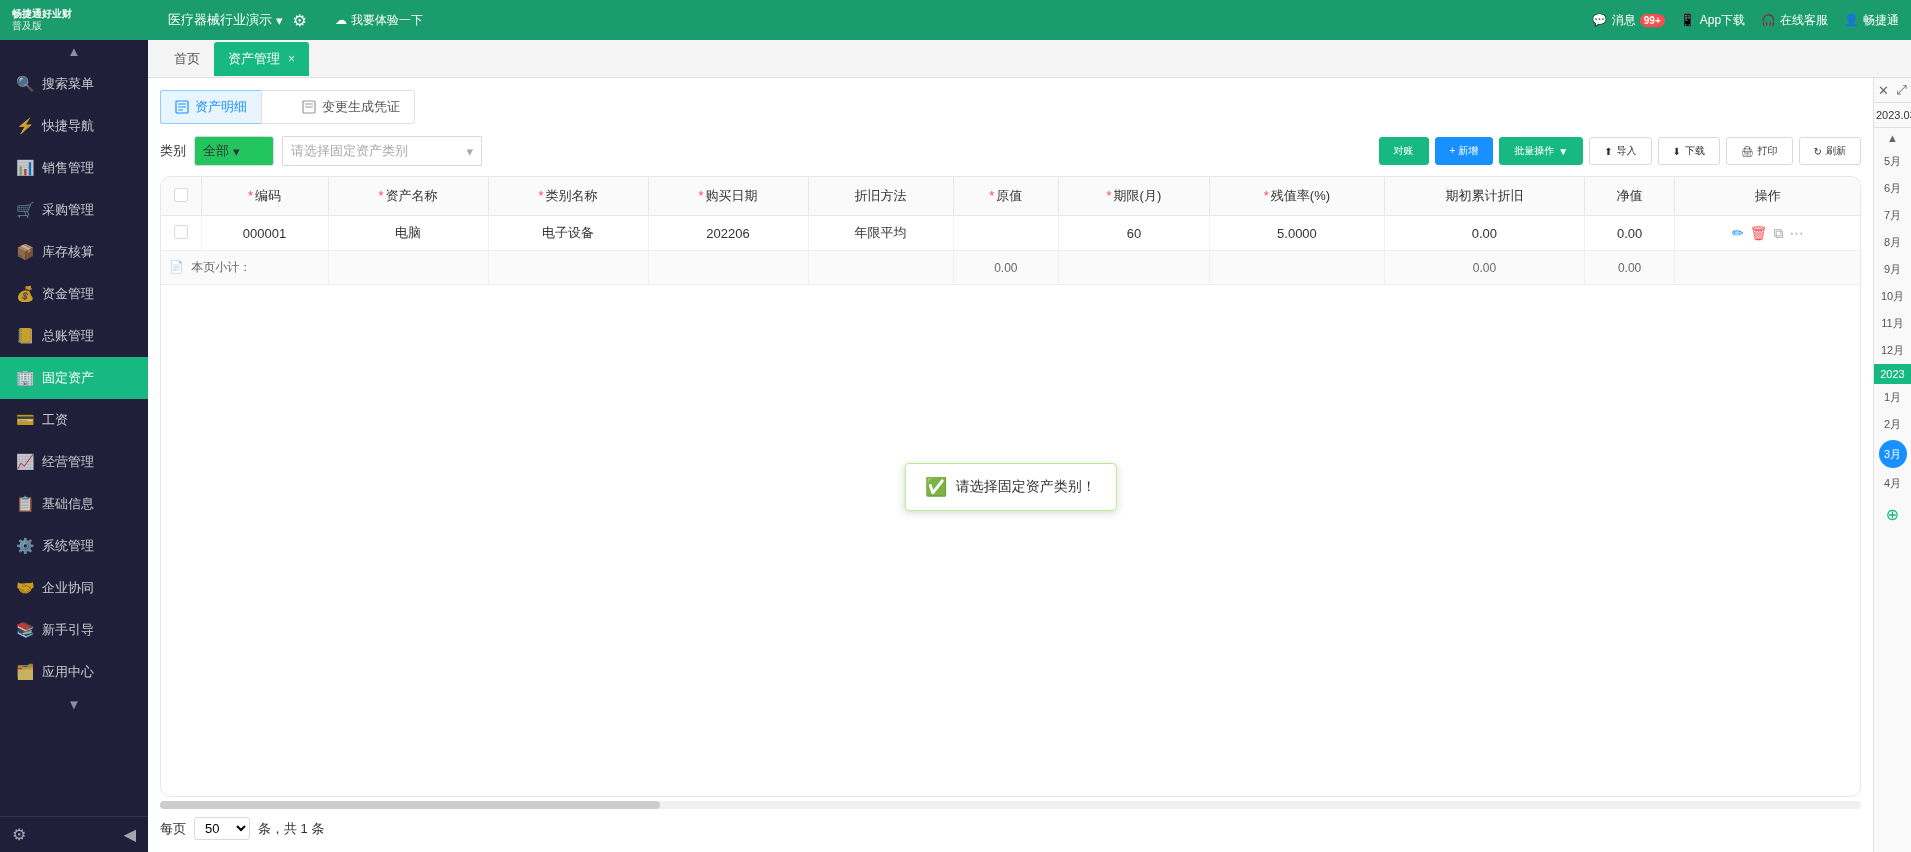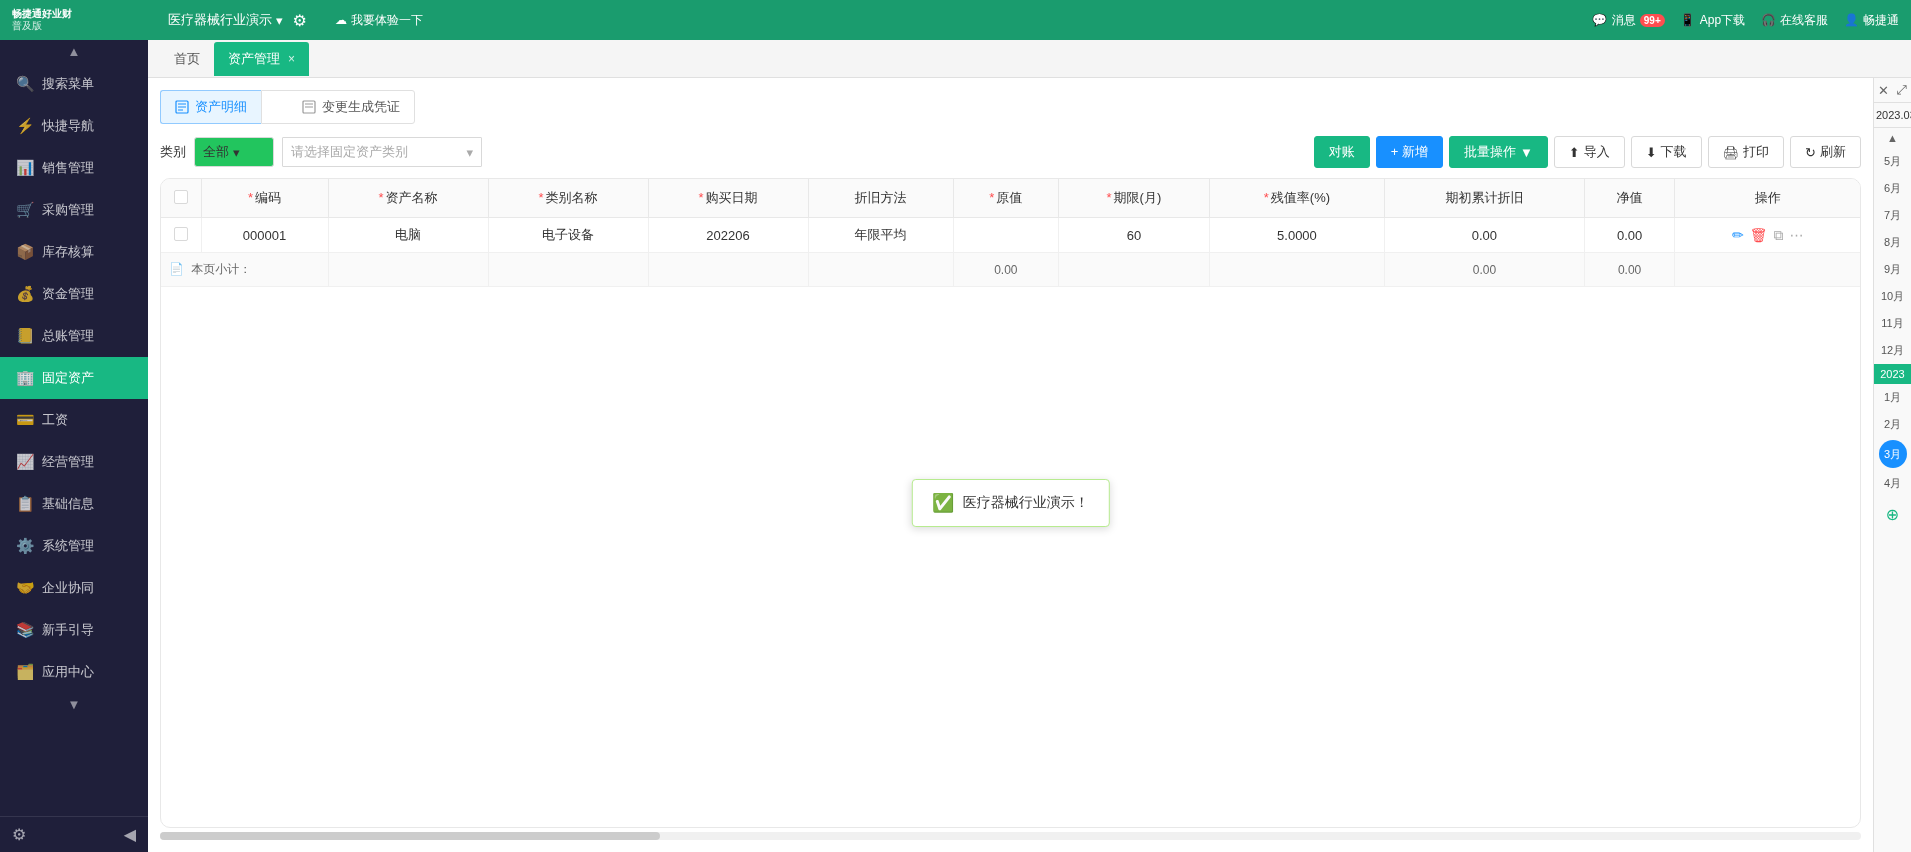--- a/index.html
+++ b/index.html
@@ -224,21 +224,21 @@
       display: flex;
       align-items: center;
       gap: 6px;
     }
     .btn {
       display: flex;
       align-items: center;
       gap: 4px;
       padding: 6px 14px;
       border-radius: 3px;
-      font-size: 13px;
+      font-size: 10px;
       cursor: pointer;
       border: 1px solid #d9d9d9;
       background: white;
       color: #333;
     }
     .btn.primary {
       background: #1890ff;
       color: white;
       border-color: #1890ff;
     }
@@ -739,28 +739,38 @@
                 <td></td>
                 <td>0.00</td>
                 <td>0.00</td>
                 <td></td>
               </tr>
             </tbody>
           </table>
 
           <div class="success-toast">
             <span class="success-icon">✅</span>
-            <span>医疗器械行业演示！</span>
+            <span>请选择固定资产类别！</span>
           </div>
         </div>
 
         <div class="table-scrollbar">
           <div class="table-scrollbar-thumb"></div>
         </div>
 
+        <div class="pagination">
+          <span>每页</span>
+          <select class="page-size-select">
+            <option value="50">50</option>
+            <option value="10">10</option>
+            <option value="20">20</option>
+            <option value="100">100</option>
+          </select>
+          <span>条，共 1 条</span>
+        </div>
 
       </div>
 
       <div class="right-panel" style="position:relative;">
         <div class="right-panel-top">
           <span style="cursor:pointer;color:#666;font-size:13px;">✕</span>
           <span style="cursor:pointer;color:#666;font-size:13px;">⤢</span>
         </div>
         <div class="right-panel-header">
           <span>2023.03</span>

